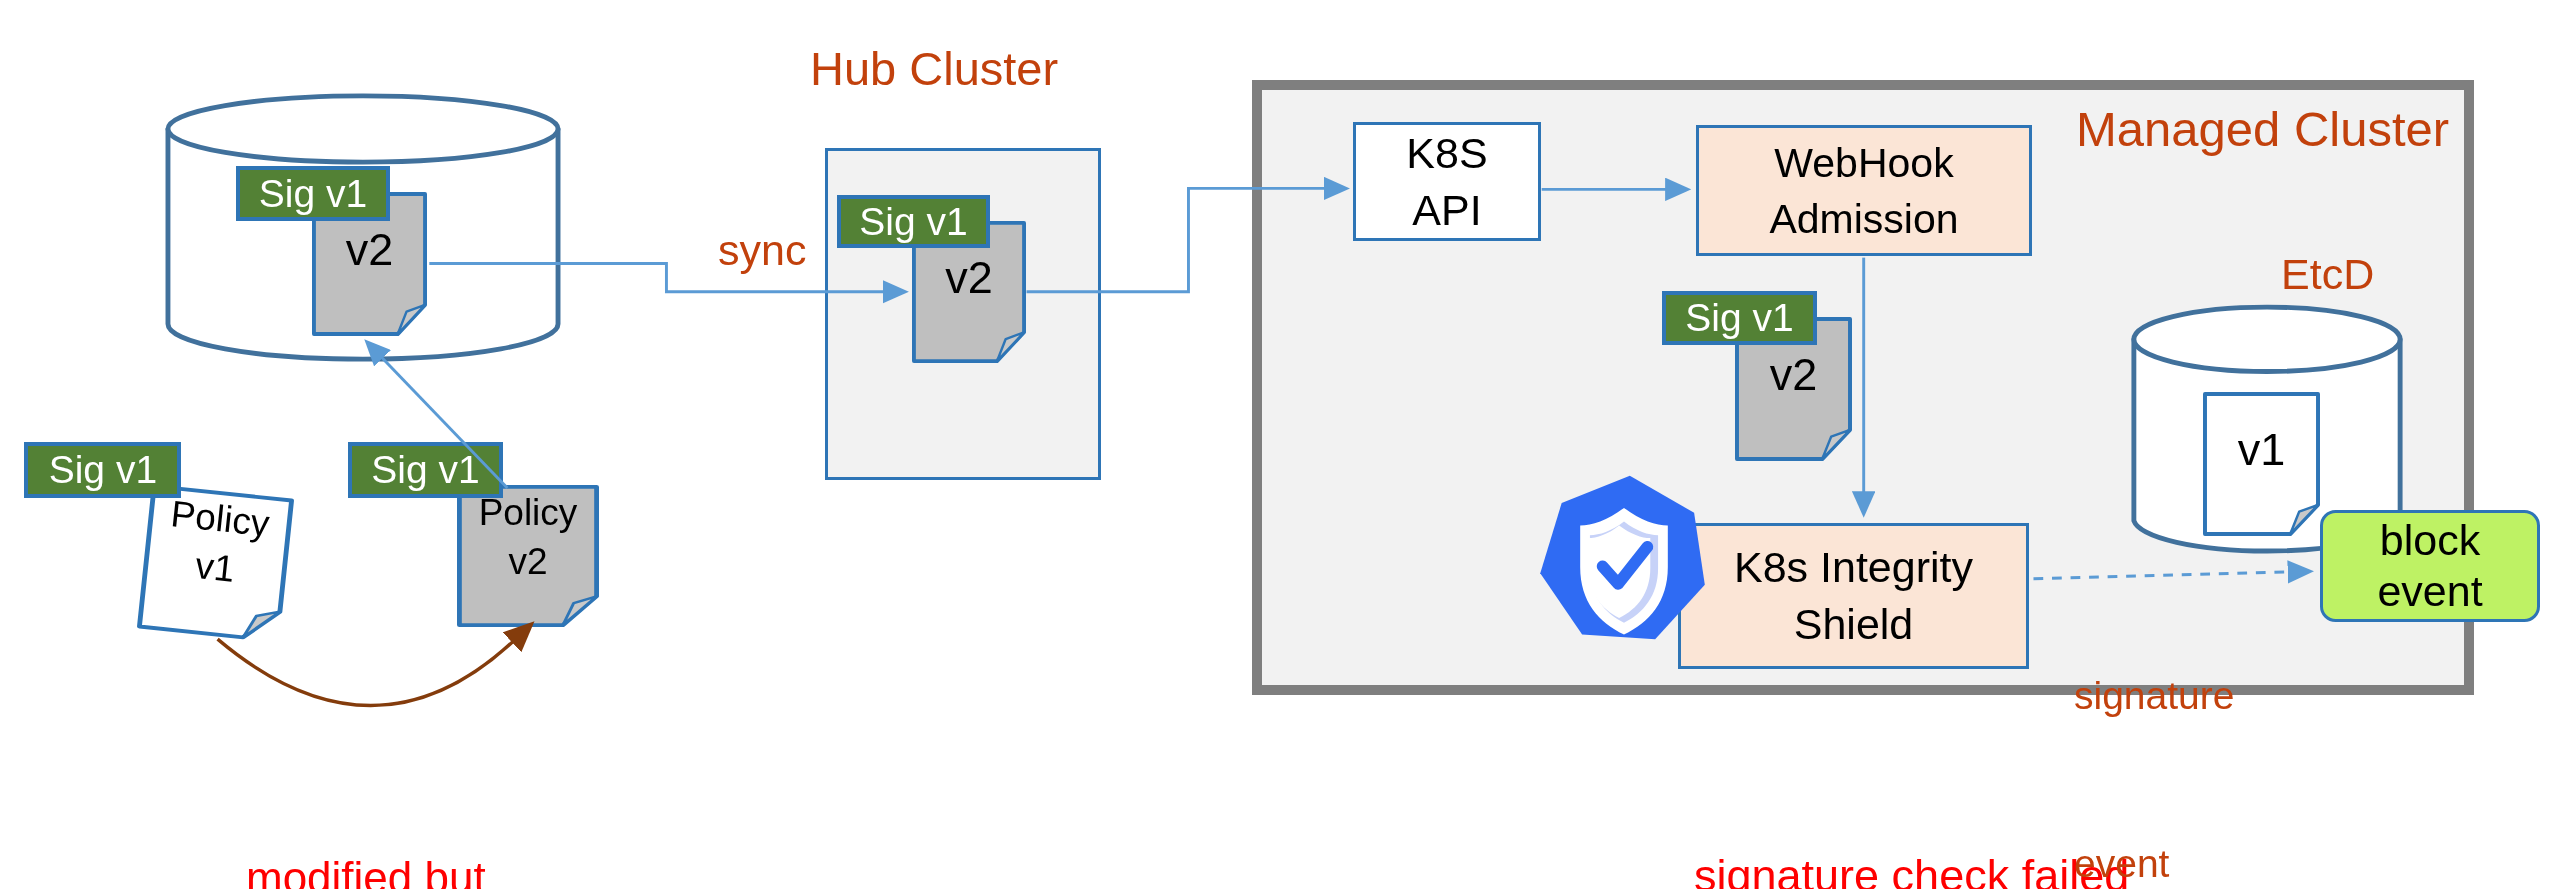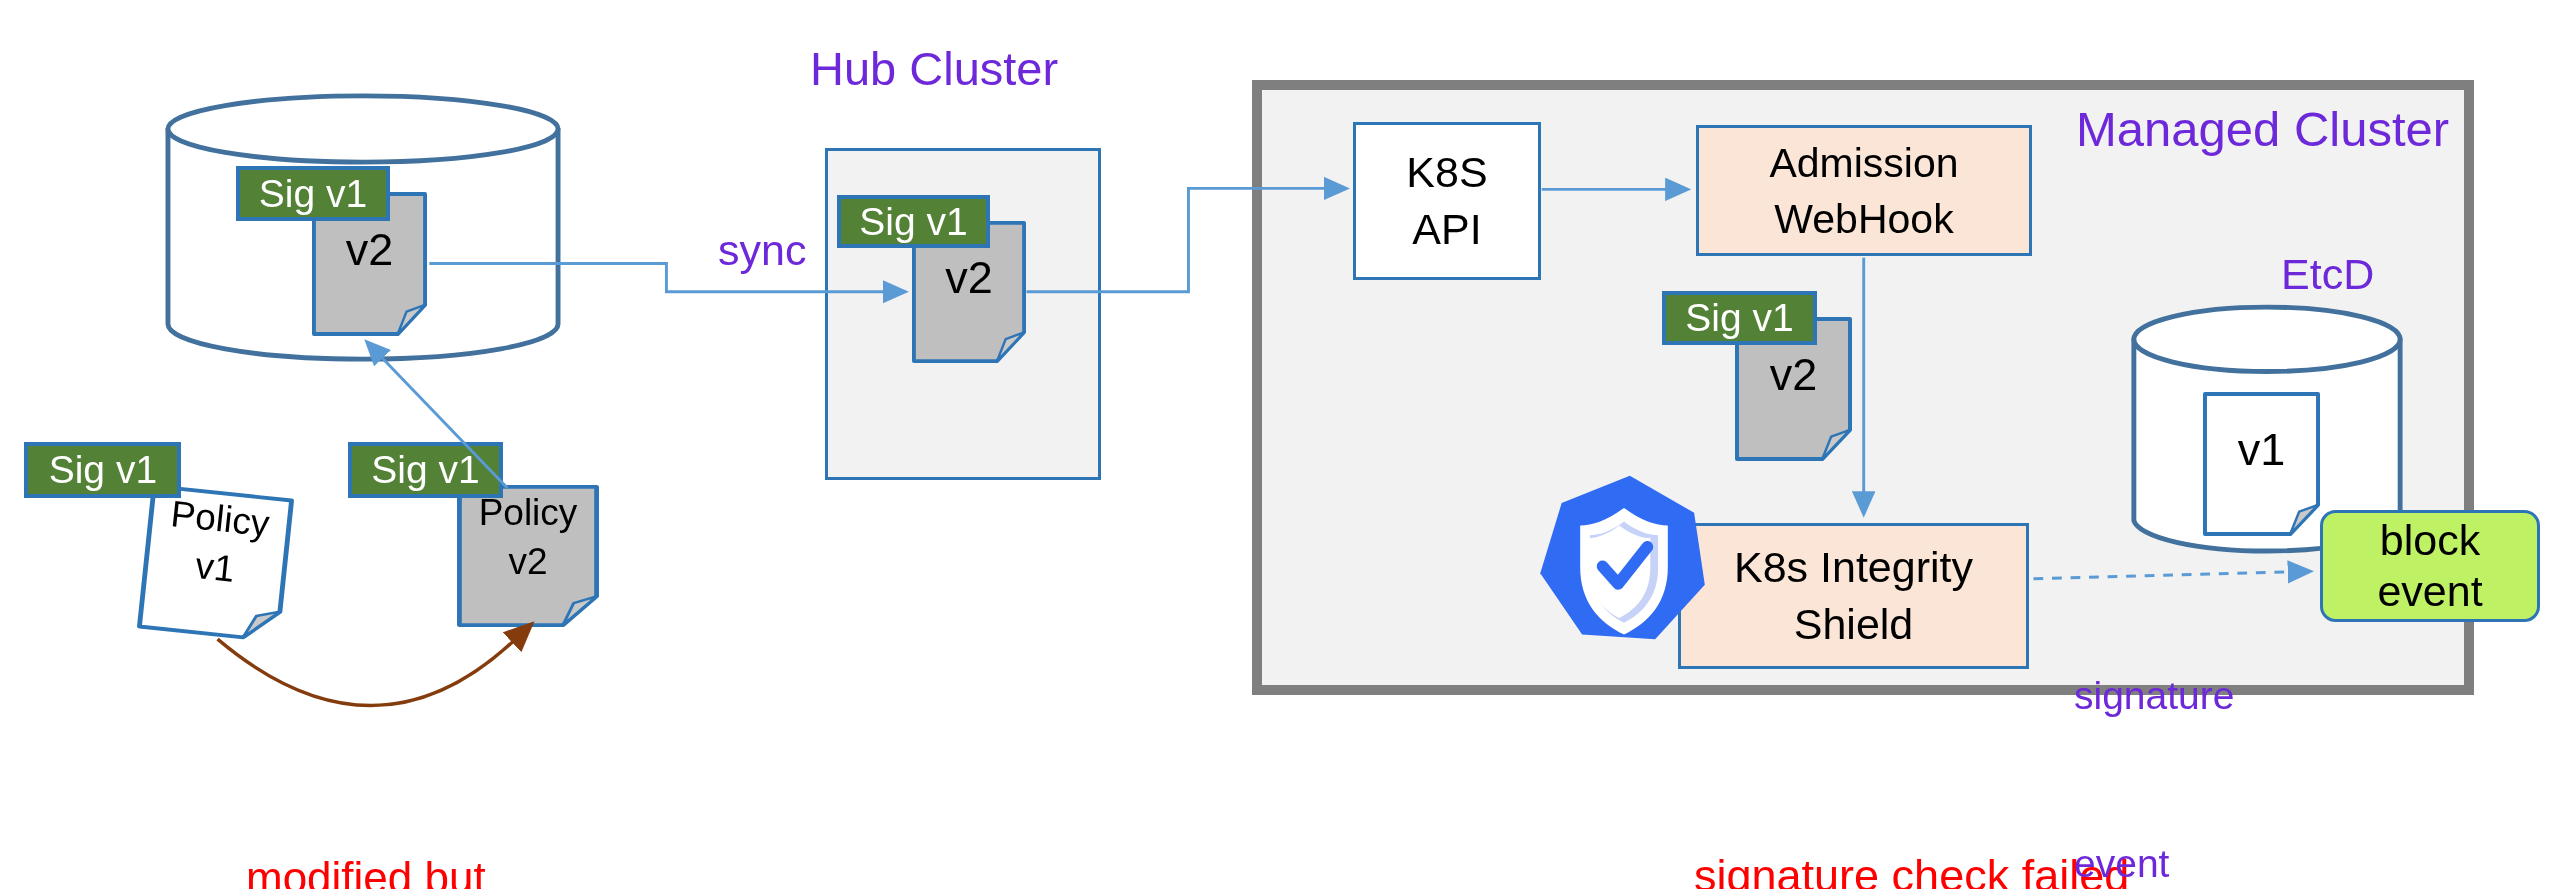--- a/index.html
+++ b/index.html
@@ -1,30 +1,30 @@
 <!DOCTYPE html>
 <html><head>
 <meta charset="utf-8">
 <style>
   html,body{margin:0;padding:0;background:#ffffff;}
   body{width:2576px;height:890px;font-family:"Liberation Sans","DejaVu Sans",sans-serif;color:#000;}
   #stage{position:relative;width:2576px;height:890px;overflow:hidden;background:#fff;}
   .abs{position:absolute;}
-  .txt{position:absolute;white-space:pre;color:#6d28d9;}
+  .txt{position:absolute;white-space:pre;color:#c2410c;}
 
   
   .panel{position:absolute;box-sizing:border-box;background:#f2f2f2;}
   #hub-box{left:825px;top:148px;width:276px;height:332px;border:3.9px solid #2e75b6;z-index:1;}
   #managed-box{left:1252px;top:80px;width:1222px;height:615px;border:10.7px solid #7f7f7f;z-index:1;}
 
   
   .node{position:absolute;box-sizing:border-box;border:3.9px solid #2e75b6;display:flex;flex-direction:column;
         align-items:center;justify-content:center;text-align:center;z-index:3;}
   .node .l{display:block;}
-  #k8s-api{left:1353px;top:122px;width:188px;height:158px;background:#fff;font-size:43px;line-height:57px;}
+  #k8s-api{left:1353px;top:122px;width:188px;height:119px;background:#fff;font-size:43px;line-height:57px;}
   #admission{left:1696px;top:125px;width:336px;height:131px;background:#fbe5d6;font-size:41px;line-height:56px;}
   #integrity{left:1678px;top:523px;width:351px;height:146px;background:#fbe5d6;font-size:43px;line-height:57px;}
   #block-event{left:2320px;top:510px;width:220px;height:112px;background:#bef264;border-radius:15.6px;
                font-size:43px;line-height:51px;z-index:6;}
 
   
   .badge{position:absolute;box-sizing:border-box;background:#538135;border:4.9px solid #2e75b6;color:#fff;
          display:flex;align-items:center;justify-content:center;font-size:39px;z-index:4;}
 
   
@@ -143,22 +143,22 @@
 
   <div id="managed-box" class="panel"></div>
   <div class="txt" style="left:2076px;top:101px;font-size:49px;z-index:3;">Managed Cluster</div>
 
   <div id="k8s-api" class="node">
     <span class="l">K8S</span>
     <span class="l">API</span>
   </div>
 
   <div id="admission" class="node">
+    <span class="l">WebHook</span>
     <span class="l">Admission</span>
-    <span class="l">WebHook</span>
   </div>
 
   <div class="badge" style="left:1662px;top:291px;width:155px;height:54px;">
     <span>Sig v1</span>
   </div>
   <div class="doc gray" style="left:1735px;top:317px;width:117px;height:144px;">
     <svg viewBox="0 0 118 148" preserveAspectRatio="none">
       <path class="doc-body" d="M2,2 H116 V116 L88,146 H2 Z"></path>
       <path class="doc-fold" d="M116,116 L88,146 L97,123 Z"></path>
     </svg>

